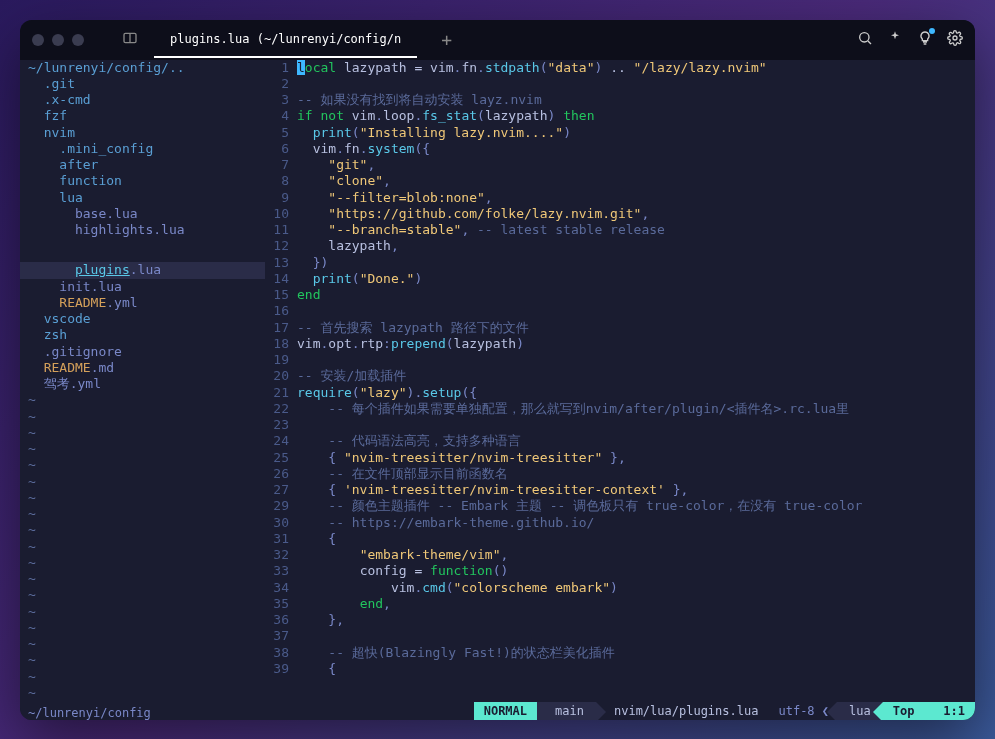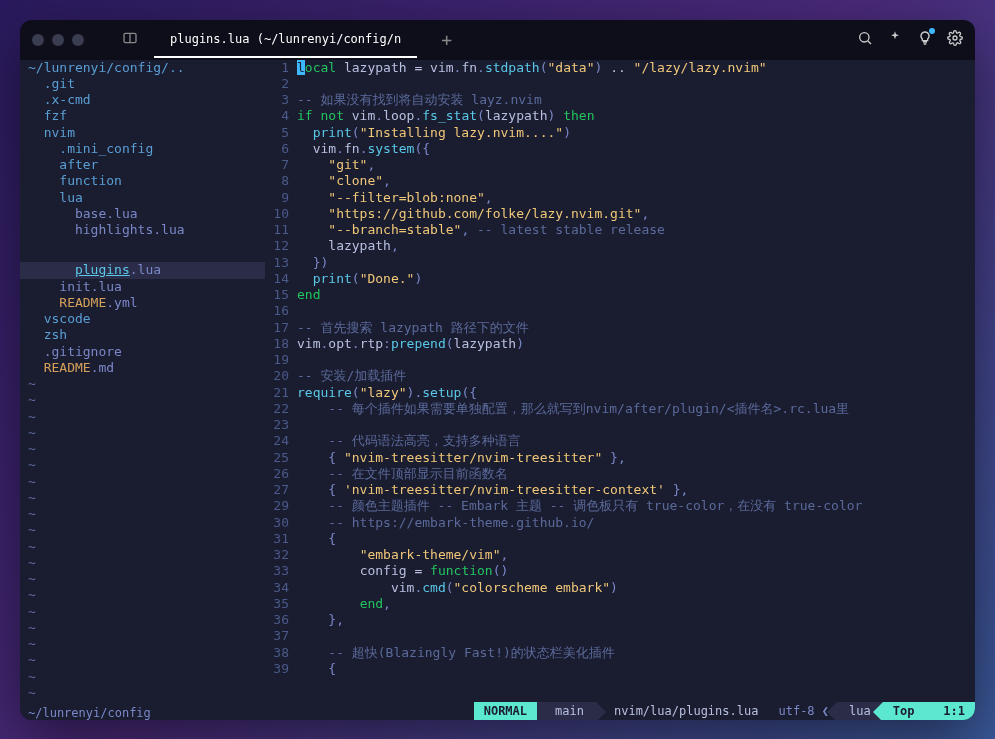--- a/index.html
+++ b/index.html
@@ -197,20 +197,21 @@
           <div class="tree-line dir">    lua</div>
           <div class="tree-line file">      base<span class="ext">.lua</span></div>
           <div class="tree-line file">      highlights<span class="ext">.lua</span></div>
           <div class="tree-line file selected">      <span class="fn">plugins</span><span class="ext">.lua</span></div>
           <div class="tree-line file">    init<span class="ext">.lua</span></div>
           <div class="tree-line">    <span class="readme">README</span><span class="ext">.yml</span></div>
           <div class="tree-line dir">  vscode</div>
           <div class="tree-line dir">  zsh</div>
           <div class="tree-line file">  <span class="ext">.gitignore</span></div>
           <div class="tree-line">  <span class="readme">README</span><span class="ext">.md</span></div>
+          <div class="tree-line file">  驾考<span class="ext">.yml</span></div>
         </div>
       <div id="tree-tildes">
           <div class="tree-tilde">~</div>
           <div class="tree-tilde">~</div>
           <div class="tree-tilde">~</div>
           <div class="tree-tilde">~</div>
           <div class="tree-tilde">~</div>
           <div class="tree-tilde">~</div>
           <div class="tree-tilde">~</div>
           <div class="tree-tilde">~</div>

